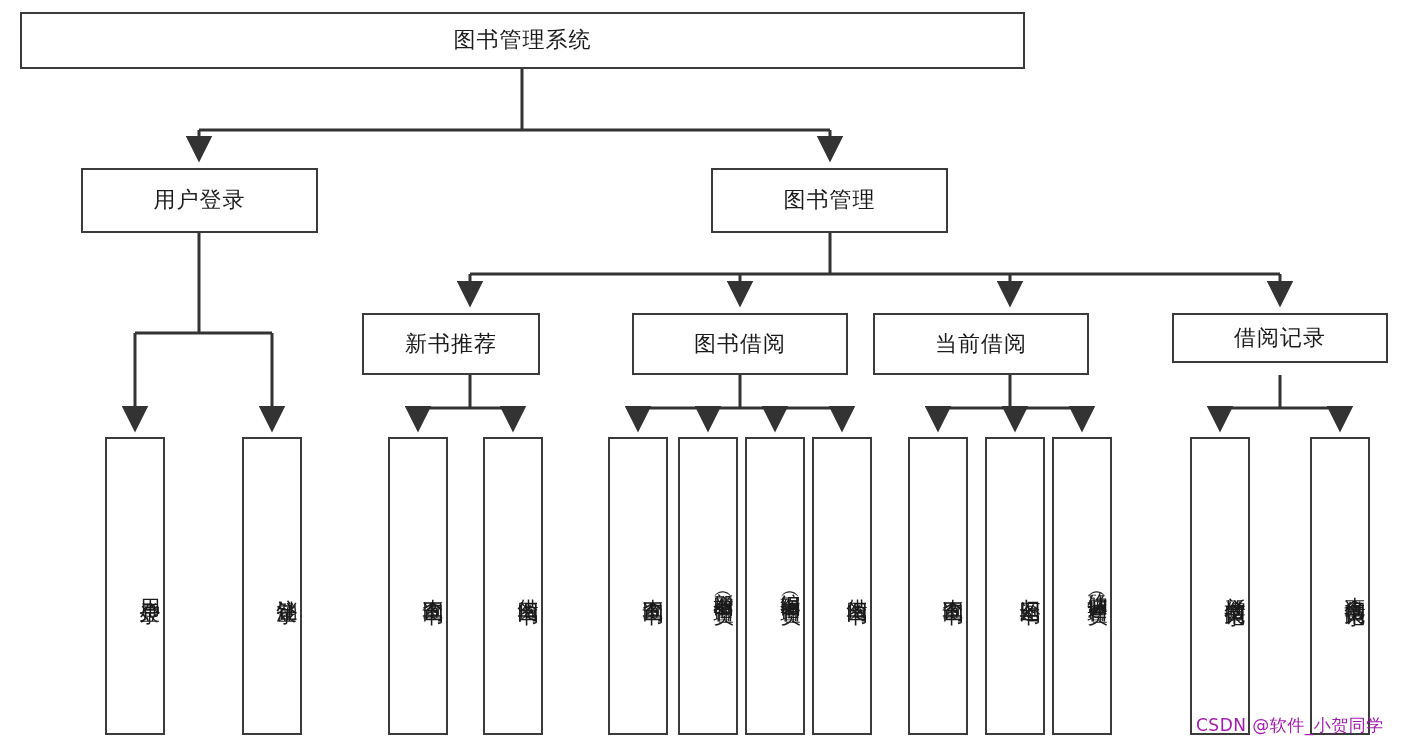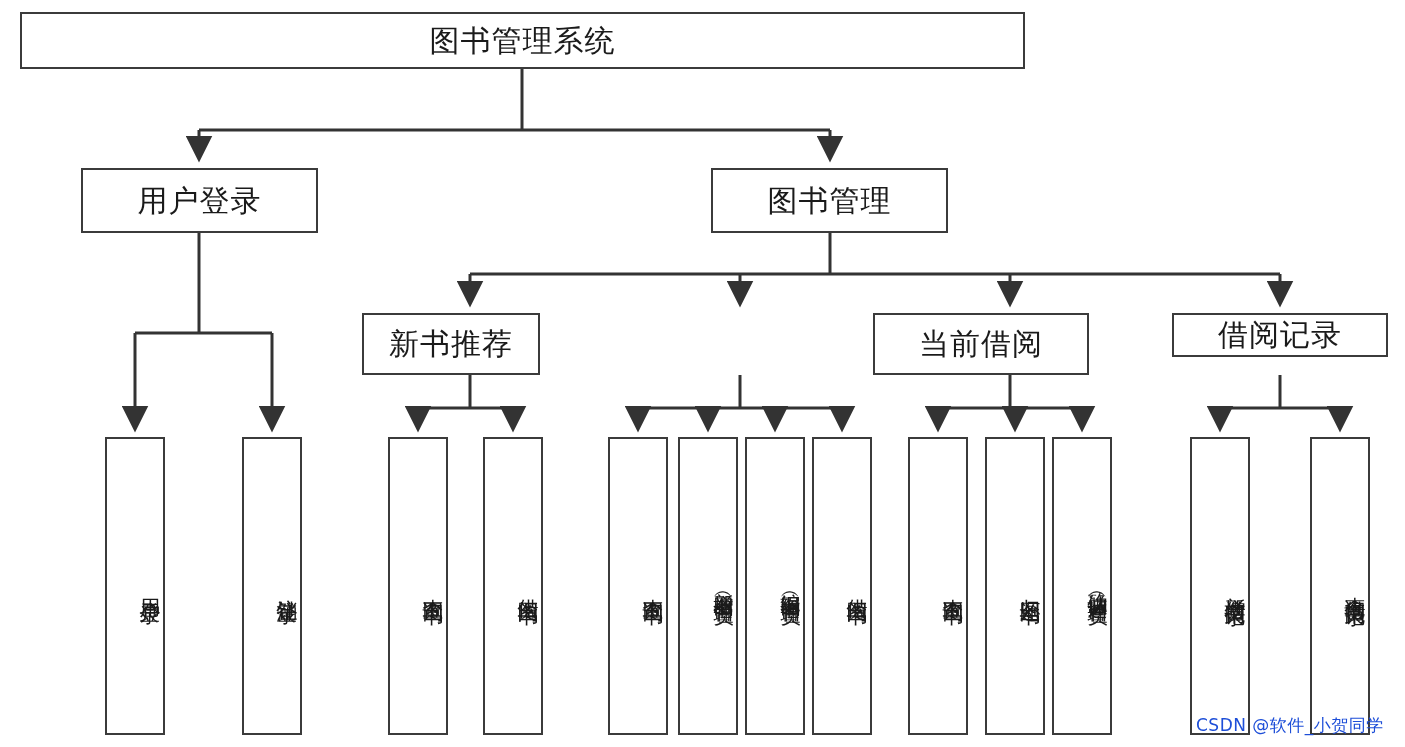--- a/index.html
+++ b/index.html
@@ -16,21 +16,21 @@
     position:absolute;
     box-sizing:border-box;
     border:2px solid #3b3b3b;
     background:#ffffff;
     display:flex;
     align-items:center;
     justify-content:center;
     color:#1a1a1a;
   }
   .node.horiz{
-    font-size:30px;
+    font-size:22px;
     line-height:1.2;
     letter-spacing:1px;
     text-align:right;
   }
   .node.vert{
     writing-mode:vertical-rl;
     text-orientation:upright;
     font-size:21px;
     line-height:1.25;
     letter-spacing:2px;
@@ -38,21 +38,21 @@
     padding-bottom:6px;
     align-items:flex-start;
     justify-content:center;
   }
   .node.vert.tall{ font-size:20px; }
 
   #watermark{
     position:absolute;
     left:1196px; top:714px;
     font-size:17px;
-    color:#1d4ed8;
+    color:#a21caf;
     letter-spacing:0.5px;
     white-space:nowrap;
     font-family:"DejaVu Sans","Liberation Sans",sans-serif;
   }
 </style>
 </head>
 <body>
 
 <div id="diagram">
 
@@ -105,22 +105,23 @@
       <path d="M 1340 408 L 1340 428" marker-end="url(#arrow)"></path>
     </g>
   </svg>
 
   <div class="node horiz" style="left:20px;top:12px;width:1005px;height:57px;">图书管理系统</div>
 
   <div class="node horiz" style="left:81px;top:168px;width:237px;height:65px;">用户登录</div>
   <div class="node horiz" style="left:711px;top:168px;width:237px;height:65px;">图书管理</div>
 
   <div class="node horiz" style="left:362px;top:313px;width:178px;height:62px;">新书推荐</div>
+  <div class="node horiz" style="left:632px;top:313px;width:216px;height:62px;">图书借阅</div>
   <div class="node horiz" style="left:873px;top:313px;width:216px;height:62px;">当前借阅</div>
-  <div class="node horiz" style="left:1172px;top:313px;width:216px;height:44px;">借阅记录</div>
+  <div class="node horiz" style="left:1172px;top:313px;width:216px;height:50px;">借阅记录</div>
 
   <div class="node vert" style="left:105px;top:437px;width:60px;height:298px;">用户登录</div>
   <div class="node vert" style="left:242px;top:437px;width:60px;height:298px;">注销登录</div>
 
   <div class="node vert" style="left:388px;top:437px;width:60px;height:298px;">查询图书</div>
   <div class="node vert" style="left:483px;top:437px;width:60px;height:298px;">借阅图书</div>
 
   <div class="node vert" style="left:608px;top:437px;width:60px;height:298px;">查询图书</div>
   <div class="node vert tall" style="left:678px;top:437px;width:60px;height:298px;">新增图书（管理员）</div>
   <div class="node vert tall" style="left:745px;top:437px;width:60px;height:298px;">编辑图书（管理员）</div>

